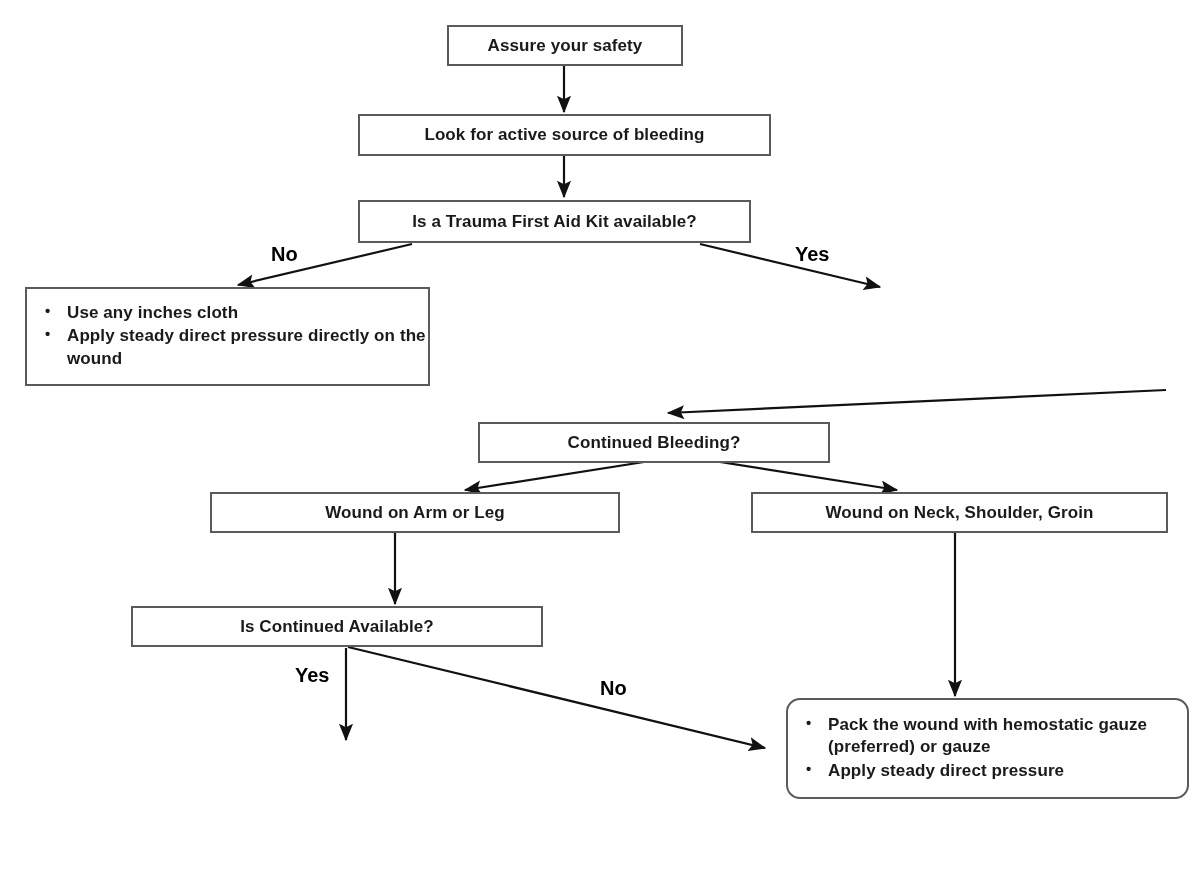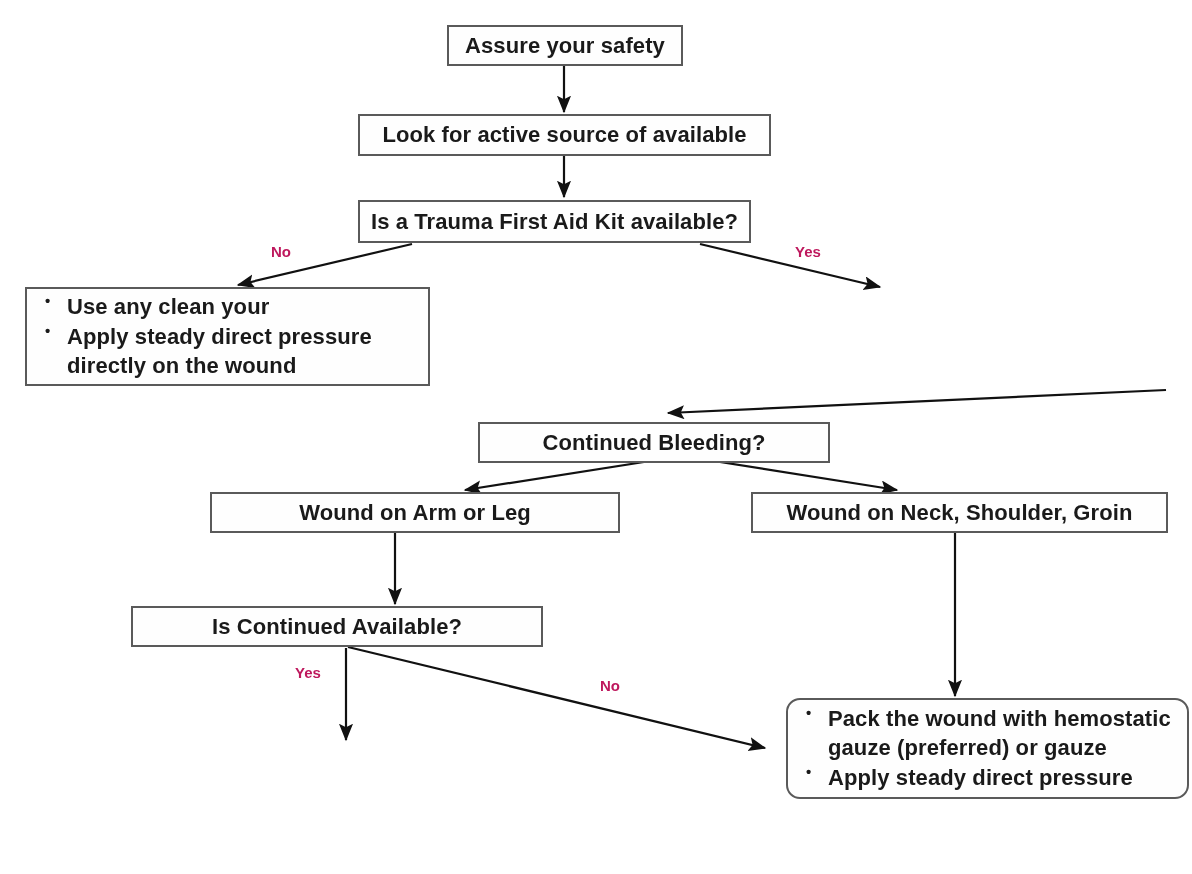--- a/index.html
+++ b/index.html
@@ -29,21 +29,21 @@
   }
   .node {
     position: absolute;
     box-sizing: border-box;
     background: #fefefe;
     border: 2px solid #5a5a5a;
     display: flex;
     align-items: center;
     color: #1a1a1a;
     font-weight: bold;
-    font-size: 22px;
+    font-size: 17px;
     letter-spacing: 0.1px;
   }
   .node.center {
     justify-content: center;
     text-align: center;
   }
   .node.bullets {
     align-items: center;
     padding-left: 16px;
   }
@@ -67,22 +67,22 @@
     position: absolute;
     left: -20px;
     top: -1px;
     font-size: 15px;
     color: #1a1a1a;
   }
   .edge-label {
     position: absolute;
     font-family: "Liberation Sans", sans-serif;
     font-weight: bold;
-    font-size: 15px;
-    color: #be185d;
+    font-size: 20px;
+    color: #000000;
     white-space: nowrap;
   }
 </style>
 </head>
 <body>
 
 <div id="flow-root">
 
   <svg class="edges" viewBox="0 0 1192 874" preserveAspectRatio="none">
     <defs>
@@ -112,33 +112,33 @@
     <line x1="346" y1="648" x2="346" y2="740" stroke="#111111" stroke-width="2.2" marker-end="url(#arrowhead)"></line>
 
     <line x1="348" y1="647" x2="765" y2="748" stroke="#111111" stroke-width="2.2" marker-end="url(#arrowhead)"></line>
   </svg>
 
   <div class="node center" style="left:447px; top:25px; width:236px; height:41px;">
     <span class="label">Assure your safety</span>
   </div>
 
   <div class="node center" style="left:358px; top:114px; width:413px; height:42px;">
-    <span class="label">Look for active source of available</span>
+    <span class="label">Look for active source of bleeding</span>
   </div>
 
   <div class="node center" style="left:358px; top:200px; width:393px; height:43px;">
     <span class="label">Is a Trauma First Aid Kit available?</span>
   </div>
 
   <div class="edge-label" style="left:271px; top:243px;">No</div>
   <div class="edge-label" style="left:795px; top:243px;">Yes</div>
 
   <div class="node bullets" style="left:25px; top:287px; width:405px; height:99px;">
     <ul class="bullet-list">
-      <li>Use any clean your</li>
+      <li>Use any inches cloth</li>
       <li>Apply steady direct pressure directly on the wound</li>
     </ul>
   </div>
 
 
   <div class="node center" style="left:478px; top:422px; width:352px; height:41px;">
     <span class="label">Continued Bleeding?</span>
   </div>
 
   <div class="node center" style="left:190px; top:492px; width:410px; height:41px;margin-left:20px;">

